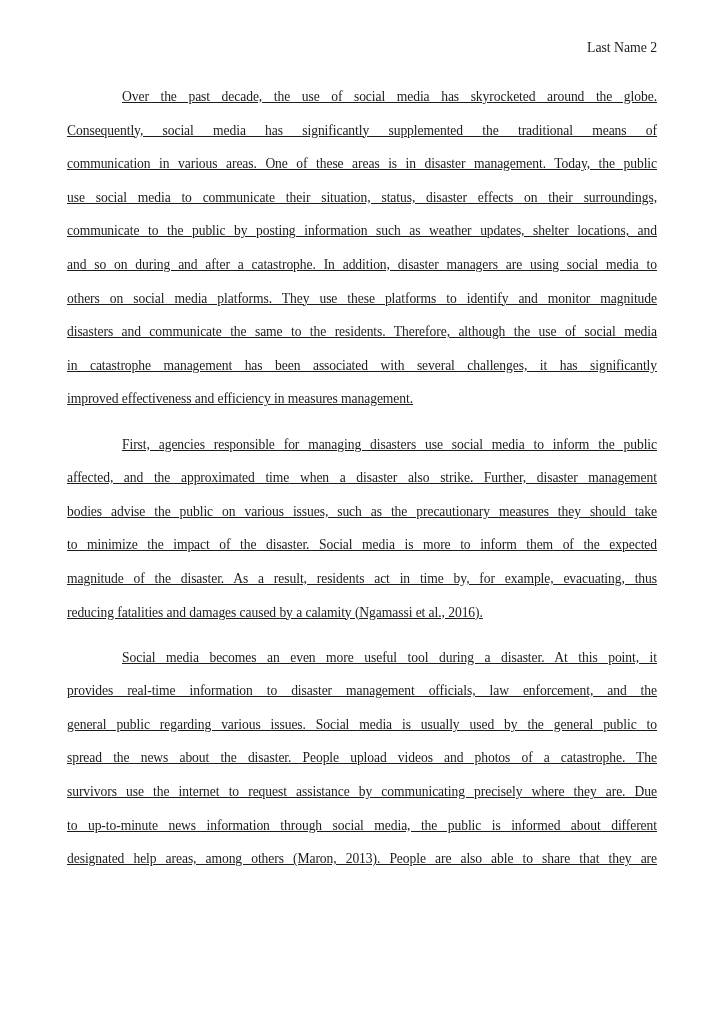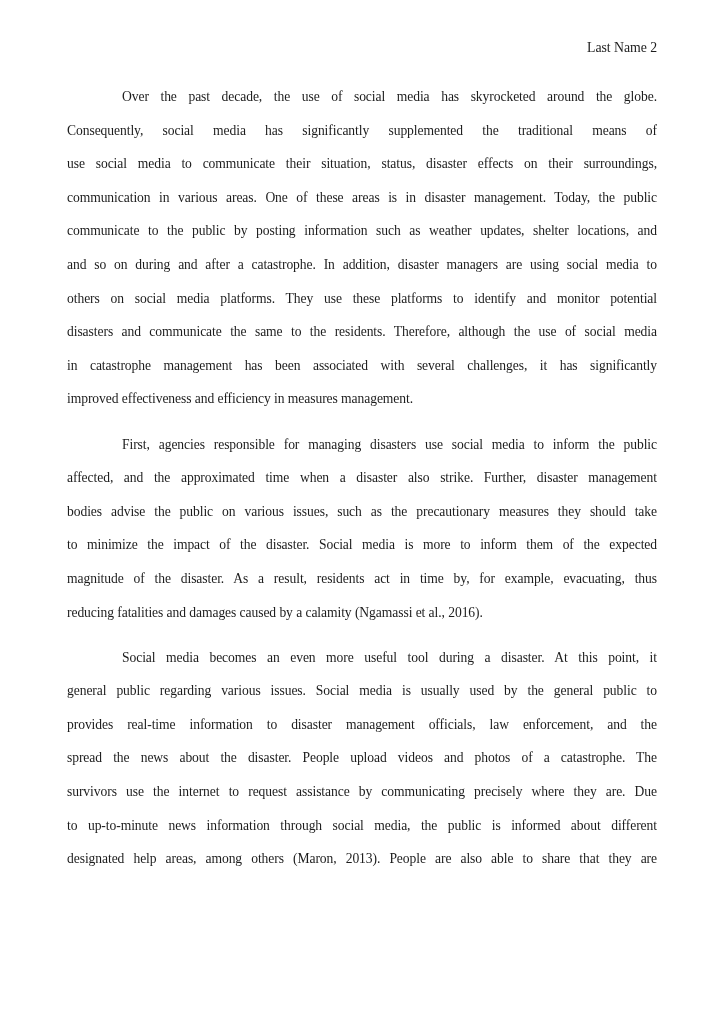--- a/index.html
+++ b/index.html
@@ -22,20 +22,21 @@
     right: 67px;
     font-size: 13.8px;
     line-height: 1;
     letter-spacing: -0.05px;
   }
   .page-body {
     position: absolute;
     left: 67px;
     right: 67px;
     top: 80px;
+    text-decoration: underline;
   }
   .paragraph {
     margin: 0 0 11.6px 0;
   }
   .line {
     height: 33.6px;
     line-height: 33.6px;
     font-size: 13.6px;
     letter-spacing: -0.08px;
     text-align: justify;
@@ -51,40 +52,40 @@
 </style>
 </head>
 <body>
 
 <div class="page">
   <div class="page-header">Last Name 2</div>
   <div class="page-body">
       <div class="paragraph">
         <div class="line first">Over the past decade, the use of social media has skyrocketed around the globe.</div>
         <div class="line">Consequently, social media has significantly supplemented the traditional means of</div>
+        <div class="line">communication in various areas. One of these areas is in disaster management. Today, the public</div>
         <div class="line">use social media to communicate their situation, status, disaster effects on their surroundings,</div>
-        <div class="line">communication in various areas. One of these areas is in disaster management. Today, the public</div>
         <div class="line">communicate to the public by posting information such as weather updates, shelter locations, and</div>
         <div class="line">and so on during and after a catastrophe. In addition, disaster managers are using social media to</div>
-        <div class="line">others on social media platforms. They use these platforms to identify and monitor potential</div>
+        <div class="line">others on social media platforms. They use these platforms to identify and monitor magnitude</div>
         <div class="line">disasters and communicate the same to the residents. Therefore, although the use of social media</div>
         <div class="line">in catastrophe management has been associated with several challenges, it has significantly</div>
         <div class="line last-flush-left">improved effectiveness and efficiency in measures management.</div>
       </div>
       <div class="paragraph">
         <div class="line first">First, agencies responsible for managing disasters use social media to inform the public</div>
         <div class="line">affected, and the approximated time when a disaster also strike. Further, disaster management</div>
         <div class="line">bodies advise the public on various issues, such as the precautionary measures they should take</div>
         <div class="line">to minimize the impact of the disaster. Social media is more to inform them of the expected</div>
         <div class="line">magnitude of the disaster. As a result, residents act in time by, for example, evacuating, thus</div>
         <div class="line last-flush-left">reducing fatalities and damages caused by a calamity (Ngamassi et al., 2016).</div>
       </div>
       <div class="paragraph">
         <div class="line first">Social media becomes an even more useful tool during a disaster. At this point, it</div>
+        <div class="line">provides real-time information to disaster management officials, law enforcement, and the</div>
         <div class="line">general public regarding various issues. Social media is usually used by the general public to</div>
-        <div class="line">provides real-time information to disaster management officials, law enforcement, and the</div>
         <div class="line">spread the news about the disaster. People upload videos and photos of a catastrophe. The</div>
         <div class="line">survivors use the internet to request assistance by communicating precisely where they are. Due</div>
         <div class="line">to up-to-minute news information through social media, the public is informed about different</div>
         <div class="line">designated help areas, among others (Maron, 2013). People are also able to share that they are</div>
       </div>
     </div>
 </div>
 
 </body></html>

